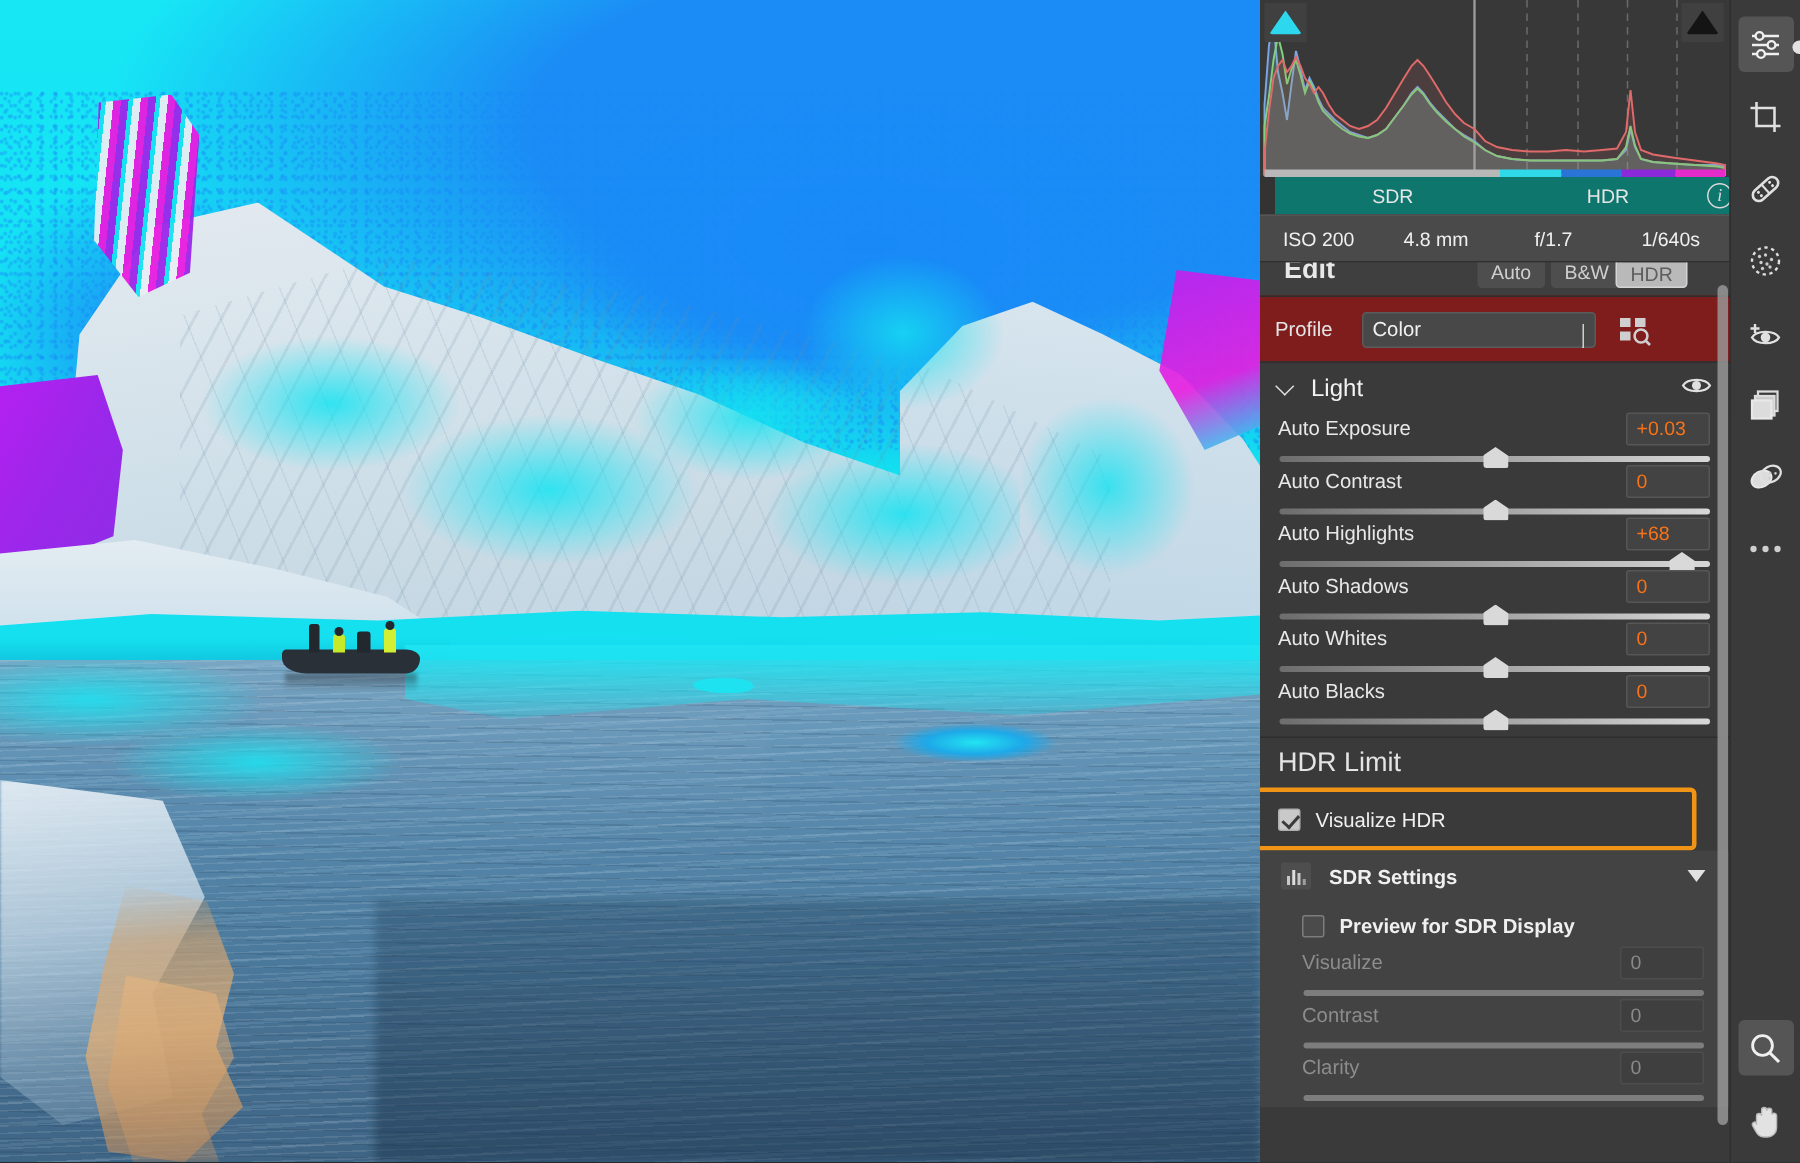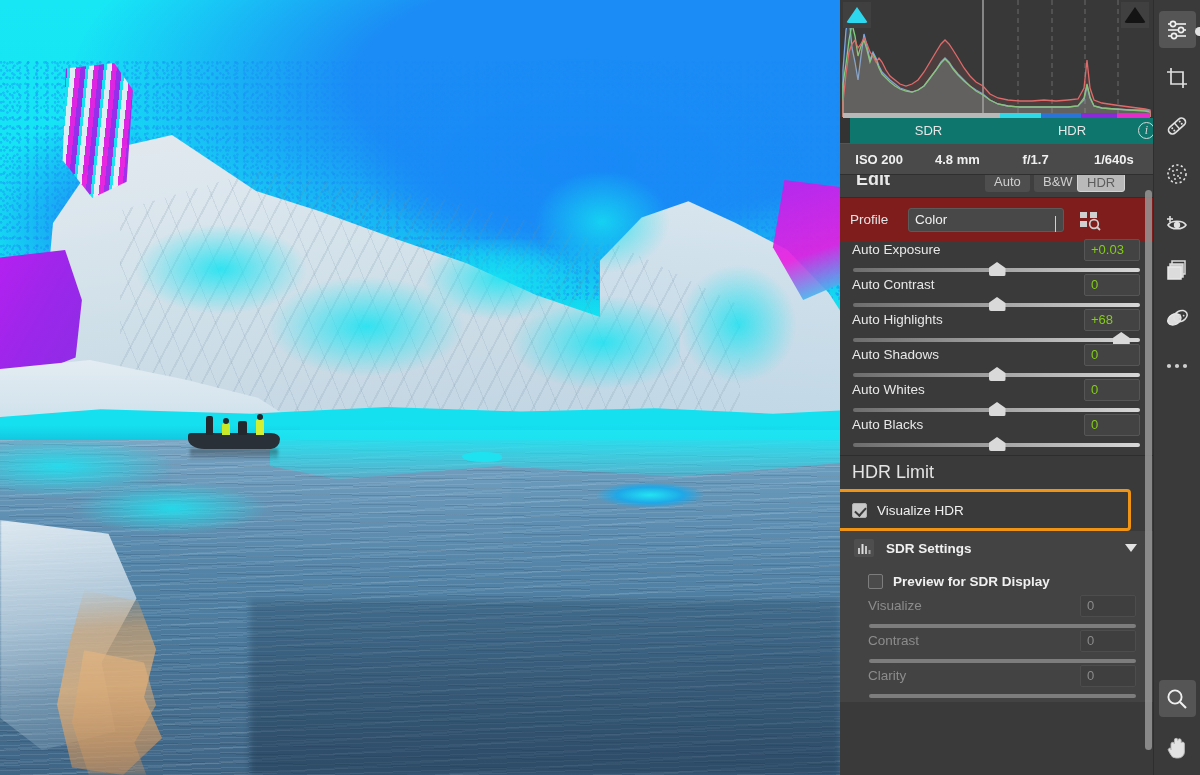--- a/index.html
+++ b/index.html
@@ -237,21 +237,21 @@
     position: absolute; right: 8px; top: 4px; width: 17px; height: 17px;
     border: 1.4px solid #d8d8d8; border-radius: 50%; color: #d8d8d8;
     font-size: 12px; font-style: italic; line-height: 14px; text-align: center;
     font-family: "Liberation Serif", serif;
   }
 
   
   #metadata {
     position: relative; width: 313px; height: 32px; background: #4a4a4a;
     display: flex; align-items: center; color: #f0f0f0; font-size: 13px;
-    border-top: 1px solid #555; border-bottom: 1px solid #2f2f2f; font-weight: bold;
+    border-top: 1px solid #555; border-bottom: 1px solid #2f2f2f;
   }
   #metadata .md { flex: 1; text-align: center; }
 
   
   #edit-header {
     position: relative; width: 313px; height: 22px; background: #3f3f3f;
     overflow: hidden;
   }
   #edit-title { position: absolute; left: 16px; top: -6px; font-size: 18px; color: #e8e8e8; font-weight: 600; }
   .mode-btn {
@@ -288,21 +288,21 @@
   #light-title { color: #f2f2f2; font-size: 16px; }
   #light-eye { margin-left: auto; }
 
   
   #light-sliders { position: relative; width: 313px; padding: 0 12px 4px 12px; }
   .srow { position: relative; height: 35px; }
   .srow .slabel { position: absolute; left: 0; top: 0; color: #e8e8e8; font-size: 13.5px; line-height: 18px; }
   .srow .svalue {
     position: absolute; right: 1px; top: -2px; width: 56px; height: 22px;
     background: #434343; border: 1px solid #565656; border-radius: 2px;
-    color: #84cc16; font-size: 13px; line-height: 20px; padding-left: 6px;
+    color: #f97316; font-size: 13px; line-height: 20px; padding-left: 6px;
   }
   .srow .strack {
     position: absolute; left: 1px; right: 1px; top: 27px; height: 4px;
     background: linear-gradient(90deg, #6d6d6d 0%, #d8d8d8 100%); border-radius: 2px;
   }
   .srow .sthumb {
     position: absolute; top: 21px; width: 17px; height: 14px; margin-left: -8px;
     background: #d9d9d9;
     clip-path: polygon(50% 0%, 100% 42%, 100% 100%, 0 100%, 0 42%);
     border-radius: 2px;
@@ -493,20 +493,30 @@
           <svg width="26" height="22" viewBox="0 0 26 22">
             <rect x="2" y="3" width="7" height="6" fill="#cfcfcf"></rect>
             <rect x="12" y="3" width="7" height="6" fill="#cfcfcf"></rect>
             <rect x="2" y="12" width="7" height="6" fill="#cfcfcf"></rect>
             <circle cx="16" cy="15" r="4.3" fill="none" stroke="#cfcfcf" stroke-width="1.7"></circle>
             <line x1="19" y1="18" x2="22" y2="21" stroke="#cfcfcf" stroke-width="1.8"></line>
           </svg>
         </div>
       </div>
 
+      <div id="light-header">
+        <span class="chev-sec"></span>
+        <span id="light-title">Light</span>
+        <span id="light-eye">
+          <svg width="20" height="14" viewBox="0 0 20 14">
+            <path d="M1,7 C4,2 16,2 19,7 C16,12 4,12 1,7 Z" fill="none" stroke="#e0e0e0" stroke-width="1.5"></path>
+            <circle cx="10" cy="7" r="3" fill="#e0e0e0"></circle>
+          </svg>
+        </span>
+      </div>
 
       <div id="light-sliders">
         <div class="srow">
           <span class="slabel">Auto Exposure</span>
           <span class="svalue">+0.03</span>
           <div class="strack"></div>
           <div class="sthumb" style="left:50%"></div>
         </div>
         <div class="srow">
           <span class="slabel">Auto Contrast</span>

